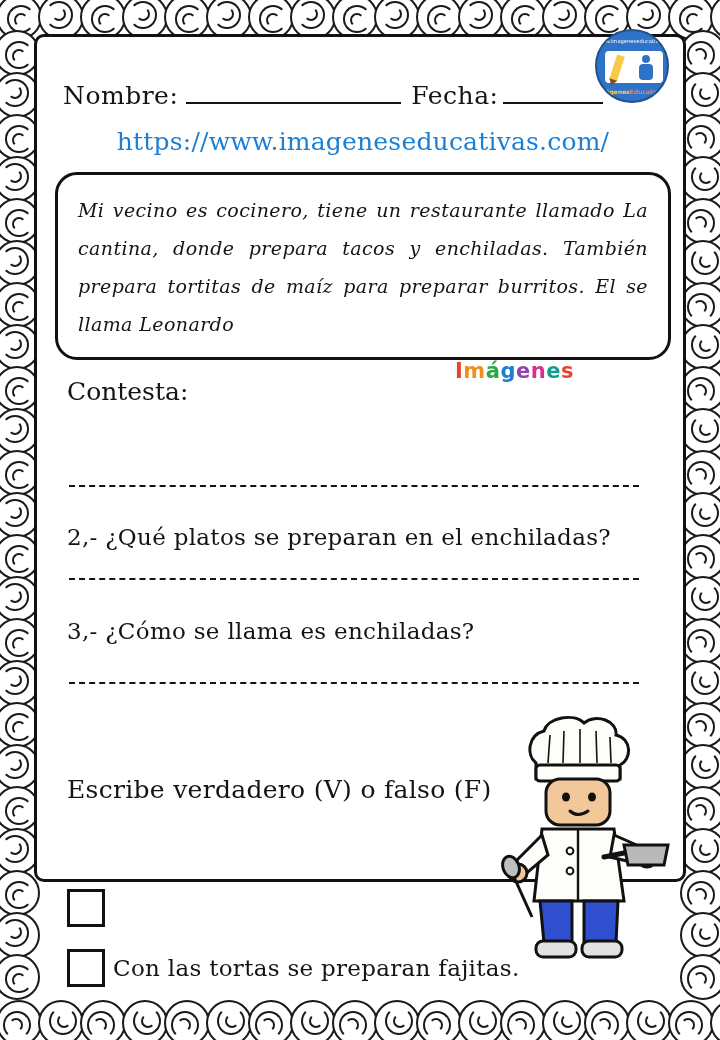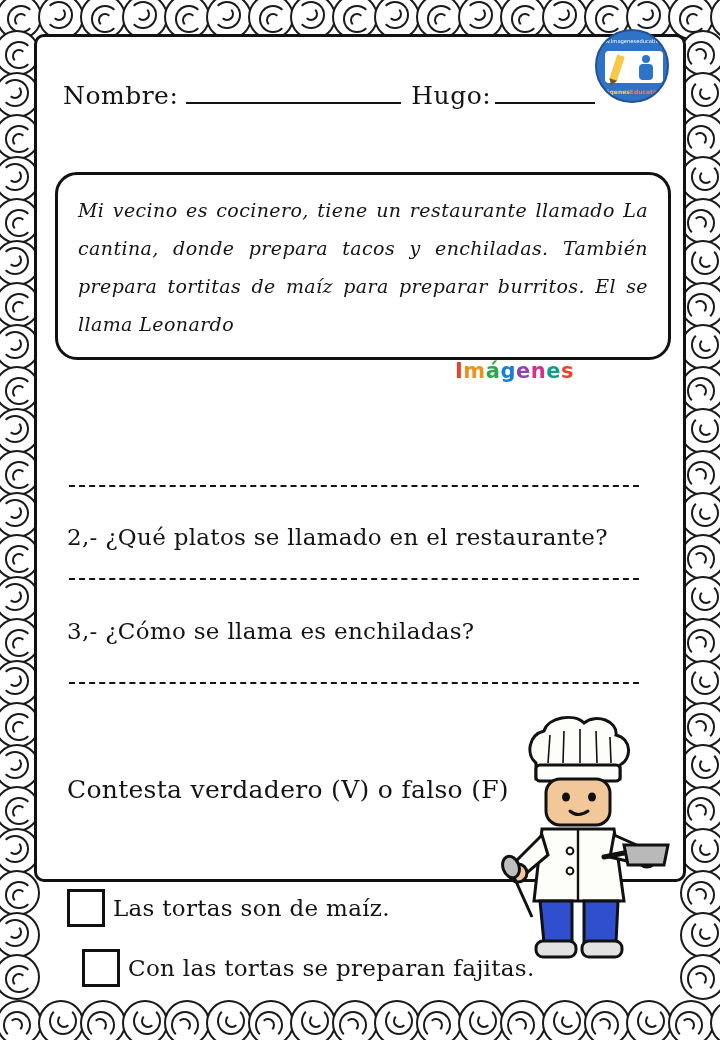--- a/index.html
+++ b/index.html
@@ -224,21 +224,21 @@
   }
   .tf-item {
     position: absolute;
     left: 30px;
     display: flex;
     align-items: center;
     gap: 8px;
   }
   .tf1 { top: 790px; }
   .tf2 { top: 852px; }
-  .tf3 { top: 912px; margin-left: 15px; }
+  .tf3 { top: 912px; }
   .chk {
     width: 38px; height: 38px;
     border: 3px solid #111111;
     background: #ffffff;
     flex: 0 0 auto;
   }
   .tf-text {
     font-family: "DejaVu Serif", serif;
     font-size: 23px;
     color: #141414;
@@ -354,39 +354,41 @@
           <div class="body"></div>
       </div>
       <div class="cl-bot">
         <span>Imágenes</span><span>Educativas</span><span>.com</span>
       </div>
     </div>
 
     <div class="name-row">
       <span class="lbl">Nombre:</span>
       <span class="rule-long"></span>
-      <span class="lbl">Hugo:</span>
+      <span class="lbl">Fecha:</span>
       <span class="rule-short"></span>
     </div>
 
+    <div class="url-line">https://www.imageneseducativas.com/</div>
 
     <div class="text-box">
       <p>Mi vecino es cocinero, tiene un restaurante llamado La cantina, donde prepara tacos y enchiladas. También prepara tortitas de maíz para preparar burritos. El se llama Leonardo</p>
     </div>
 
+    <div class="contesta">Contesta:</div>
 
     <div class="wm">
       <div>
         <span class="c0">I</span><span class="c1">m</span><span class="c2">á</span><span class="c3">g</span><span class="c4">e</span><span class="c5">n</span><span class="c6">e</span><span class="c0">s</span>
       </div>
     </div>
 
     <div class="ans-line l1"></div>
 
-    <div class="q q2">2,- ¿Qué platos se llamado en el restaurante?</div>
+    <div class="q q2">2,- ¿Qué platos se preparan en el enchiladas?</div>
     <div class="ans-line l2"></div>
 
     <div class="q q3">3,- ¿Cómo se llama es enchiladas?</div>
     <div class="ans-line l3"></div>
 
     <svg class="chef" viewBox="0 0 180 260">
 
       <path d="M44 58 C34 50 36 30 52 26 C56 12 82 8 92 18 C104 8 126 16 124 30 C140 34 140 54 128 60 L128 74 L44 74 Z" fill="#fdfdfa" stroke="#111" stroke-width="3"></path>
       <line x1="58" y1="30" x2="56" y2="58" stroke="#111" stroke-width="1.6"></line>
       <line x1="72" y1="26" x2="71" y2="58" stroke="#111" stroke-width="1.6"></line>
@@ -417,25 +419,24 @@
       <path d="M132 140 L176 140 L172 160 L136 160 Z" fill="#b9b9b9" stroke="#111" stroke-width="3"></path>
       <line x1="132" y1="148" x2="112" y2="152" stroke="#111" stroke-width="5" stroke-linecap="round"></line>
 
       <path d="M48 196 L80 196 L80 238 L52 238 Z" fill="#2f4fcf" stroke="#111" stroke-width="3"></path>
       <path d="M92 196 L126 196 L124 238 L92 238 Z" fill="#2f4fcf" stroke="#111" stroke-width="3"></path>
 
       <rect x="44" y="236" width="40" height="16" rx="7" fill="#e2e2e2" stroke="#111" stroke-width="3"></rect>
       <rect x="90" y="236" width="40" height="16" rx="7" fill="#e2e2e2" stroke="#111" stroke-width="3"></rect>
     </svg>
 
-    <div class="tf-title">Contesta verdadero (V) o falso (F)</div>
+    <div class="tf-title">Escribe verdadero (V) o falso (F)</div>
 
     <div class="tf-item tf2">
       <div class="chk"></div>
-      <div class="tf-text">Las tortas son de maíz.</div>
     </div>
     <div class="tf-item tf3">
       <div class="chk"></div>
       <div class="tf-text">Con las tortas se preparan fajitas.</div>
     </div>
 
   </div>
 </div>
 
 </body></html>

